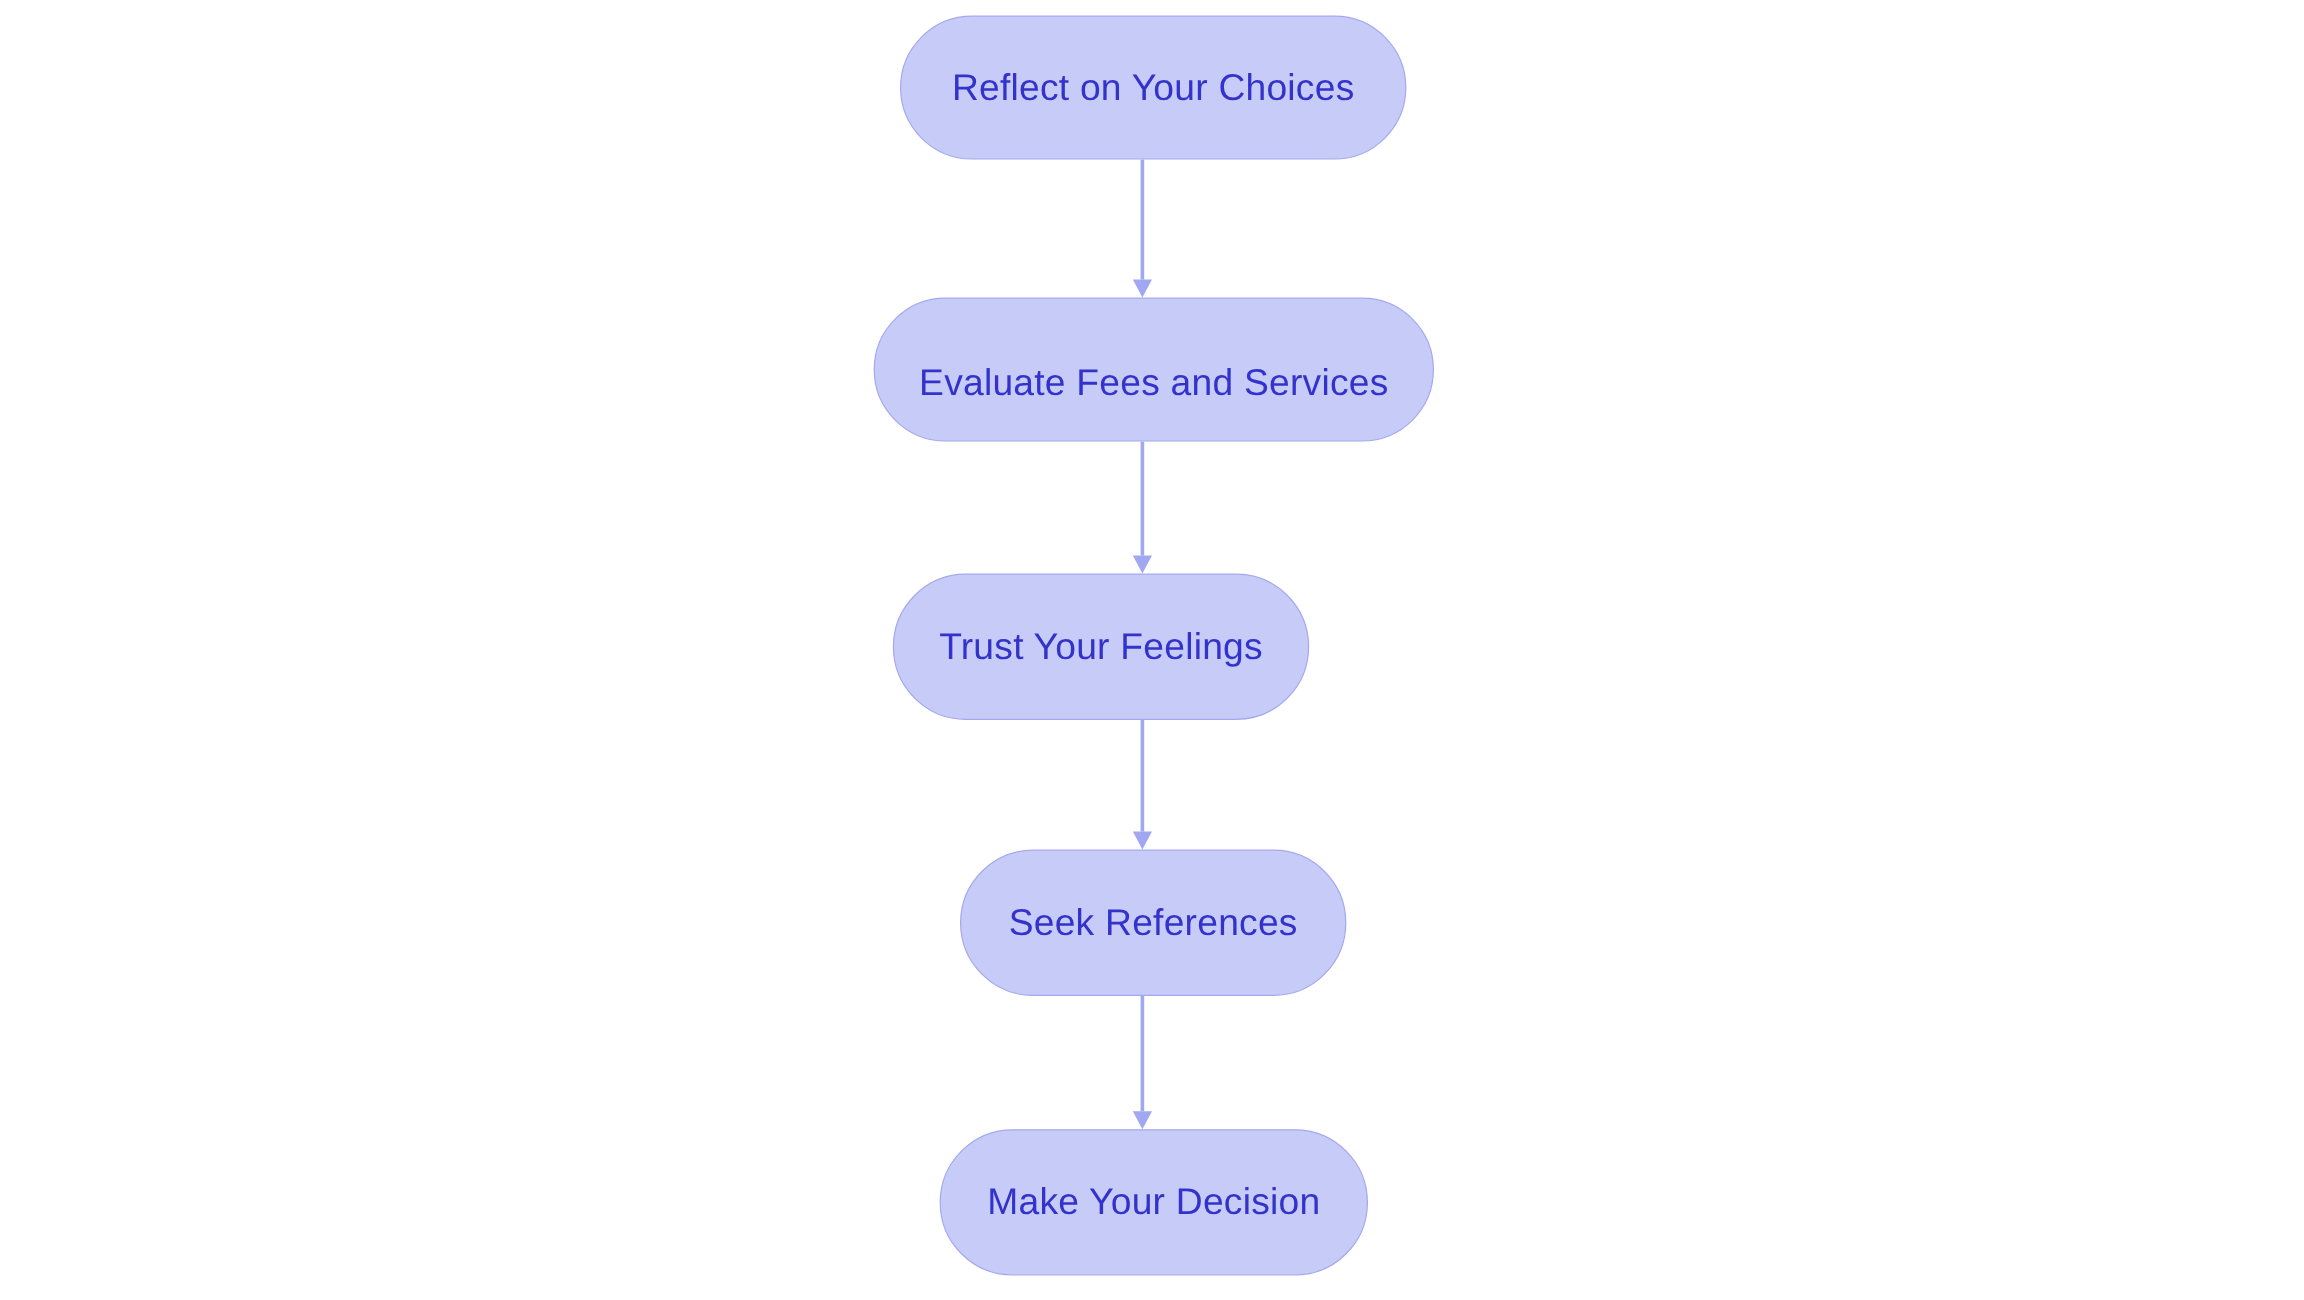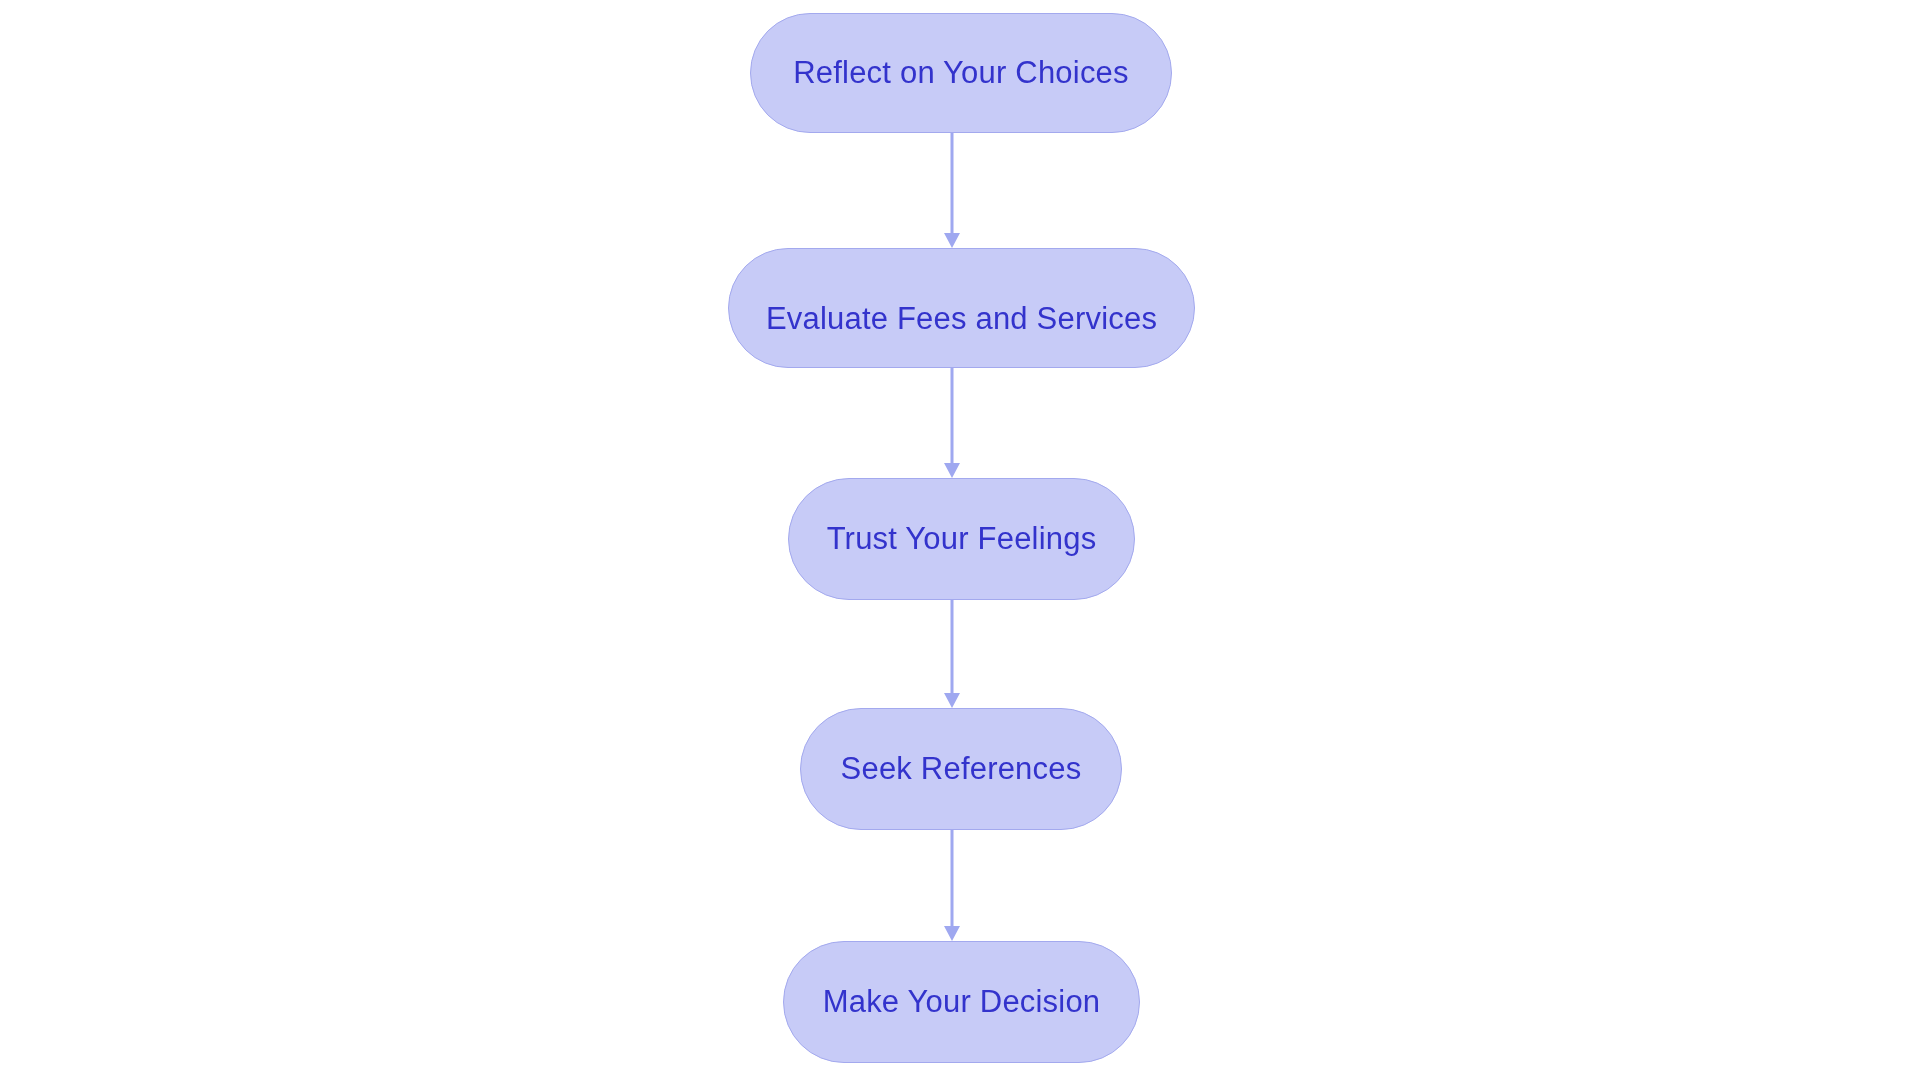--- a/index.html
+++ b/index.html
@@ -93,21 +93,21 @@
     <div class="flow-arrow" style="left: 942px; top: 830px; height: 111px;">
       <div class="arrow-shaft" style="height: 96px; background: rgb(159, 168, 240);"></div>
       <div class="arrow-head" style="border-top-color: rgb(159, 168, 240);"></div>
     </div>
     <div class="flow-node" style="left: 750px; top: 13px; width: 422px; height: 120px; background: rgb(199, 203, 247); border-color: rgb(163, 169, 238);">
       <span class="node-label" style="color: rgb(51, 51, 204);">Reflect on Your Choices</span>
     </div>
     <div class="flow-node" style="left: 728px; top: 248px; width: 467px; height: 120px; background: rgb(199, 203, 247); border-color: rgb(163, 169, 238);">
       <span class="node-label" style="color: rgb(51, 51, 204); margin-top: 22px;">Evaluate Fees and Services</span>
     </div>
-    <div class="flow-node" style="left: 788px; top: 478px; width: 347px; height: 122px; background: rgb(199, 203, 247); border-color: rgb(163, 169, 238);">
+    <div class="flow-node" style="left: 744px; top: 478px; width: 347px; height: 122px; background: rgb(199, 203, 247); border-color: rgb(163, 169, 238);">
       <span class="node-label" style="color: rgb(51, 51, 204);">Trust Your Feelings</span>
     </div>
     <div class="flow-node" style="left: 783px; top: 941px; width: 357px; height: 122px; background: rgb(199, 203, 247); border-color: rgb(163, 169, 238);">
       <span class="node-label" style="color: rgb(51, 51, 204);">Make Your Decision</span>
     </div>
     <div class="flow-node" style="left: 800px; top: 708px; width: 322px; height: 122px; background: rgb(199, 203, 247); border-color: rgb(163, 169, 238);">
       <span class="node-label" style="color: rgb(51, 51, 204);">Seek References</span>
     </div>
   </div>
 

